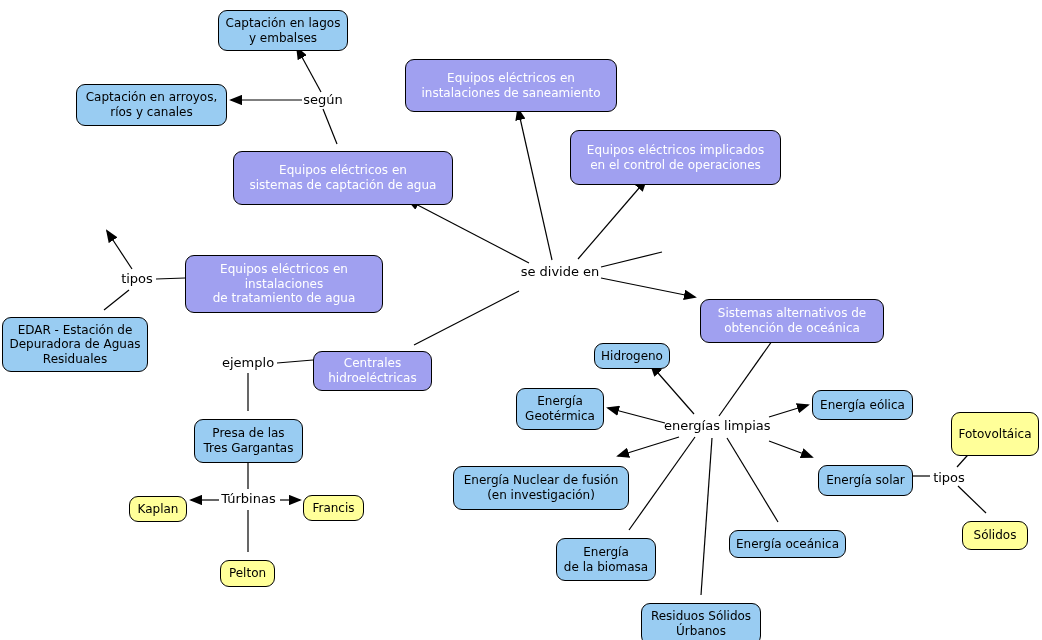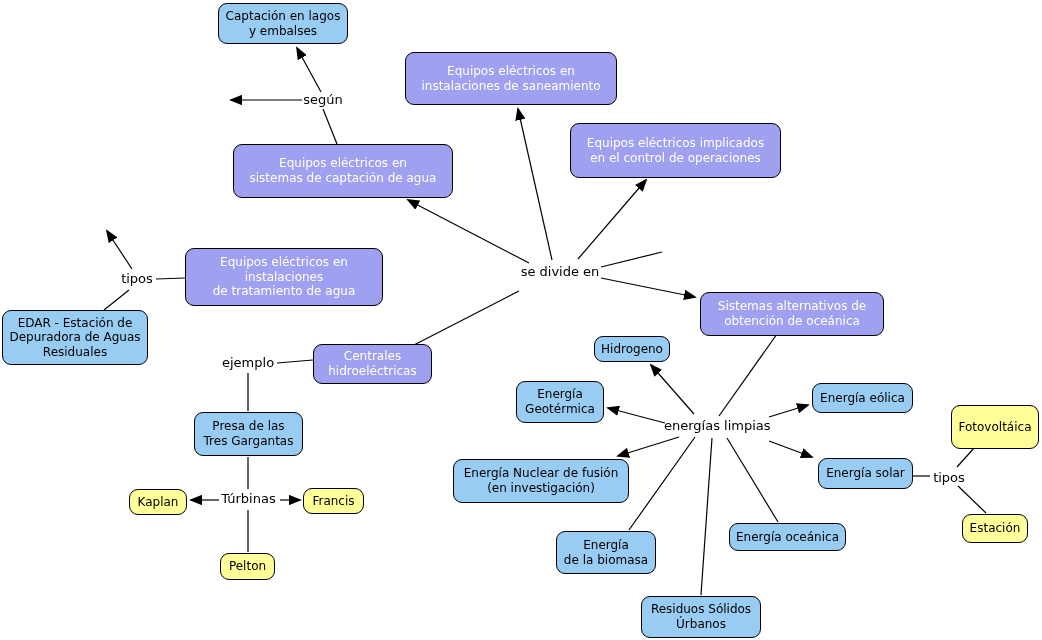--- a/index.html
+++ b/index.html
@@ -13,21 +13,21 @@
   .wires{position:absolute;left:0;top:0;z-index:1;}
   .wires line{stroke:var(--line,#000);stroke-width:1.2;}
   .node{
     position:absolute;z-index:2;
     display:flex;align-items:center;justify-content:center;
     text-align:center;white-space:pre-line;
     border:1px solid var(--border,#000);
     border-radius:9px;
     font-size:12px;line-height:1.22;
     color:var(--leaf-text,#000);
-    padding:1px 3px;box-sizing:border-box;
+    padding:1px 3px;box-sizing:border-box;margin-top:7px;
   }
   .blue{background:var(--blue,#99CCF2);}
   .yellow{background:var(--yellow,#FFFF99);}
   .purple{
     background:var(--purple,#A0A0F0);
     color:var(--concept-text,#fff);
     font-weight:normal;
   }
   .navy{
     background:var(--navy,#333399);
@@ -80,20 +80,22 @@
     <line x1="695" y1="437" x2="629" y2="530"></line>
     <line x1="712" y1="438" x2="701" y2="595"></line>
     <line x1="727" y1="438" x2="778" y2="522"></line>
     <line x1="913" y1="476" x2="930" y2="476"></line>
     <line x1="957" y1="467" x2="984" y2="437" marker-end="url(#arrow)"></line>
     <line x1="958" y1="486" x2="986" y2="513"></line>
   </svg>
 
   <div class="node blue" style="left:218px;top:3px;width:130px;height:41px">Captación en lagos
 y embalses</div>
+  <div class="node blue" style="left:76px;top:77px;width:151px;height:42px">Captación en arroyos,
+ríos y canales</div>
   <div class="node blue" style="left:2px;top:310px;width:146px;height:55px">EDAR - Estación de
 Depuradora de Aguas
 Residuales</div>
   <div class="node blue" style="left:194px;top:412px;width:109px;height:44px">Presa de las
 Tres Gargantas</div>
   <div class="node blue" style="left:594px;top:336px;width:76px;height:26px">Hidrogeno</div>
   <div class="node blue" style="left:516px;top:381px;width:88px;height:42px">Energía
 Geotérmica</div>
   <div class="node blue" style="left:453px;top:459px;width:176px;height:44px">Energía Nuclear de fusión
 (en investigación)</div>
@@ -117,21 +119,21 @@
   <div class="node purple" style="left:313px;top:344px;width:119px;height:40px">Centrales
 hidroeléctricas</div>
   <div class="node purple" style="left:700px;top:292px;width:184px;height:44px">Sistemas alternativos de
 obtención de oceánica</div>
 
 
   <div class="node yellow" style="left:129px;top:489px;width:58px;height:26px">Kaplan</div>
   <div class="node yellow" style="left:303px;top:488px;width:61px;height:26px">Francis</div>
   <div class="node yellow" style="left:220px;top:553px;width:55px;height:27px">Pelton</div>
   <div class="node yellow" style="left:951px;top:405px;width:88px;height:44px">Fotovoltáica</div>
-  <div class="node yellow" style="left:962px;top:514px;width:66px;height:29px">Estación</div>
+  <div class="node yellow" style="left:962px;top:514px;width:66px;height:29px">Sólidos</div>
 
   <div class="label" style="left:303px;top:92px;width:40px">según</div>
   <div class="label" style="left:520px;top:264px;width:80px">se divide en</div>
   <div class="label" style="left:120px;top:271px;width:34px">tipos</div>
   <div class="label" style="left:222px;top:355px;width:52px">ejemplo</div>
   <div class="label" style="left:220px;top:491px;width:57px">Túrbinas</div>
   <div class="label" style="left:664px;top:418px;width:100px">energías limpias</div>
   <div class="label" style="left:932px;top:470px;width:34px">tipos</div>
 
 </div>

